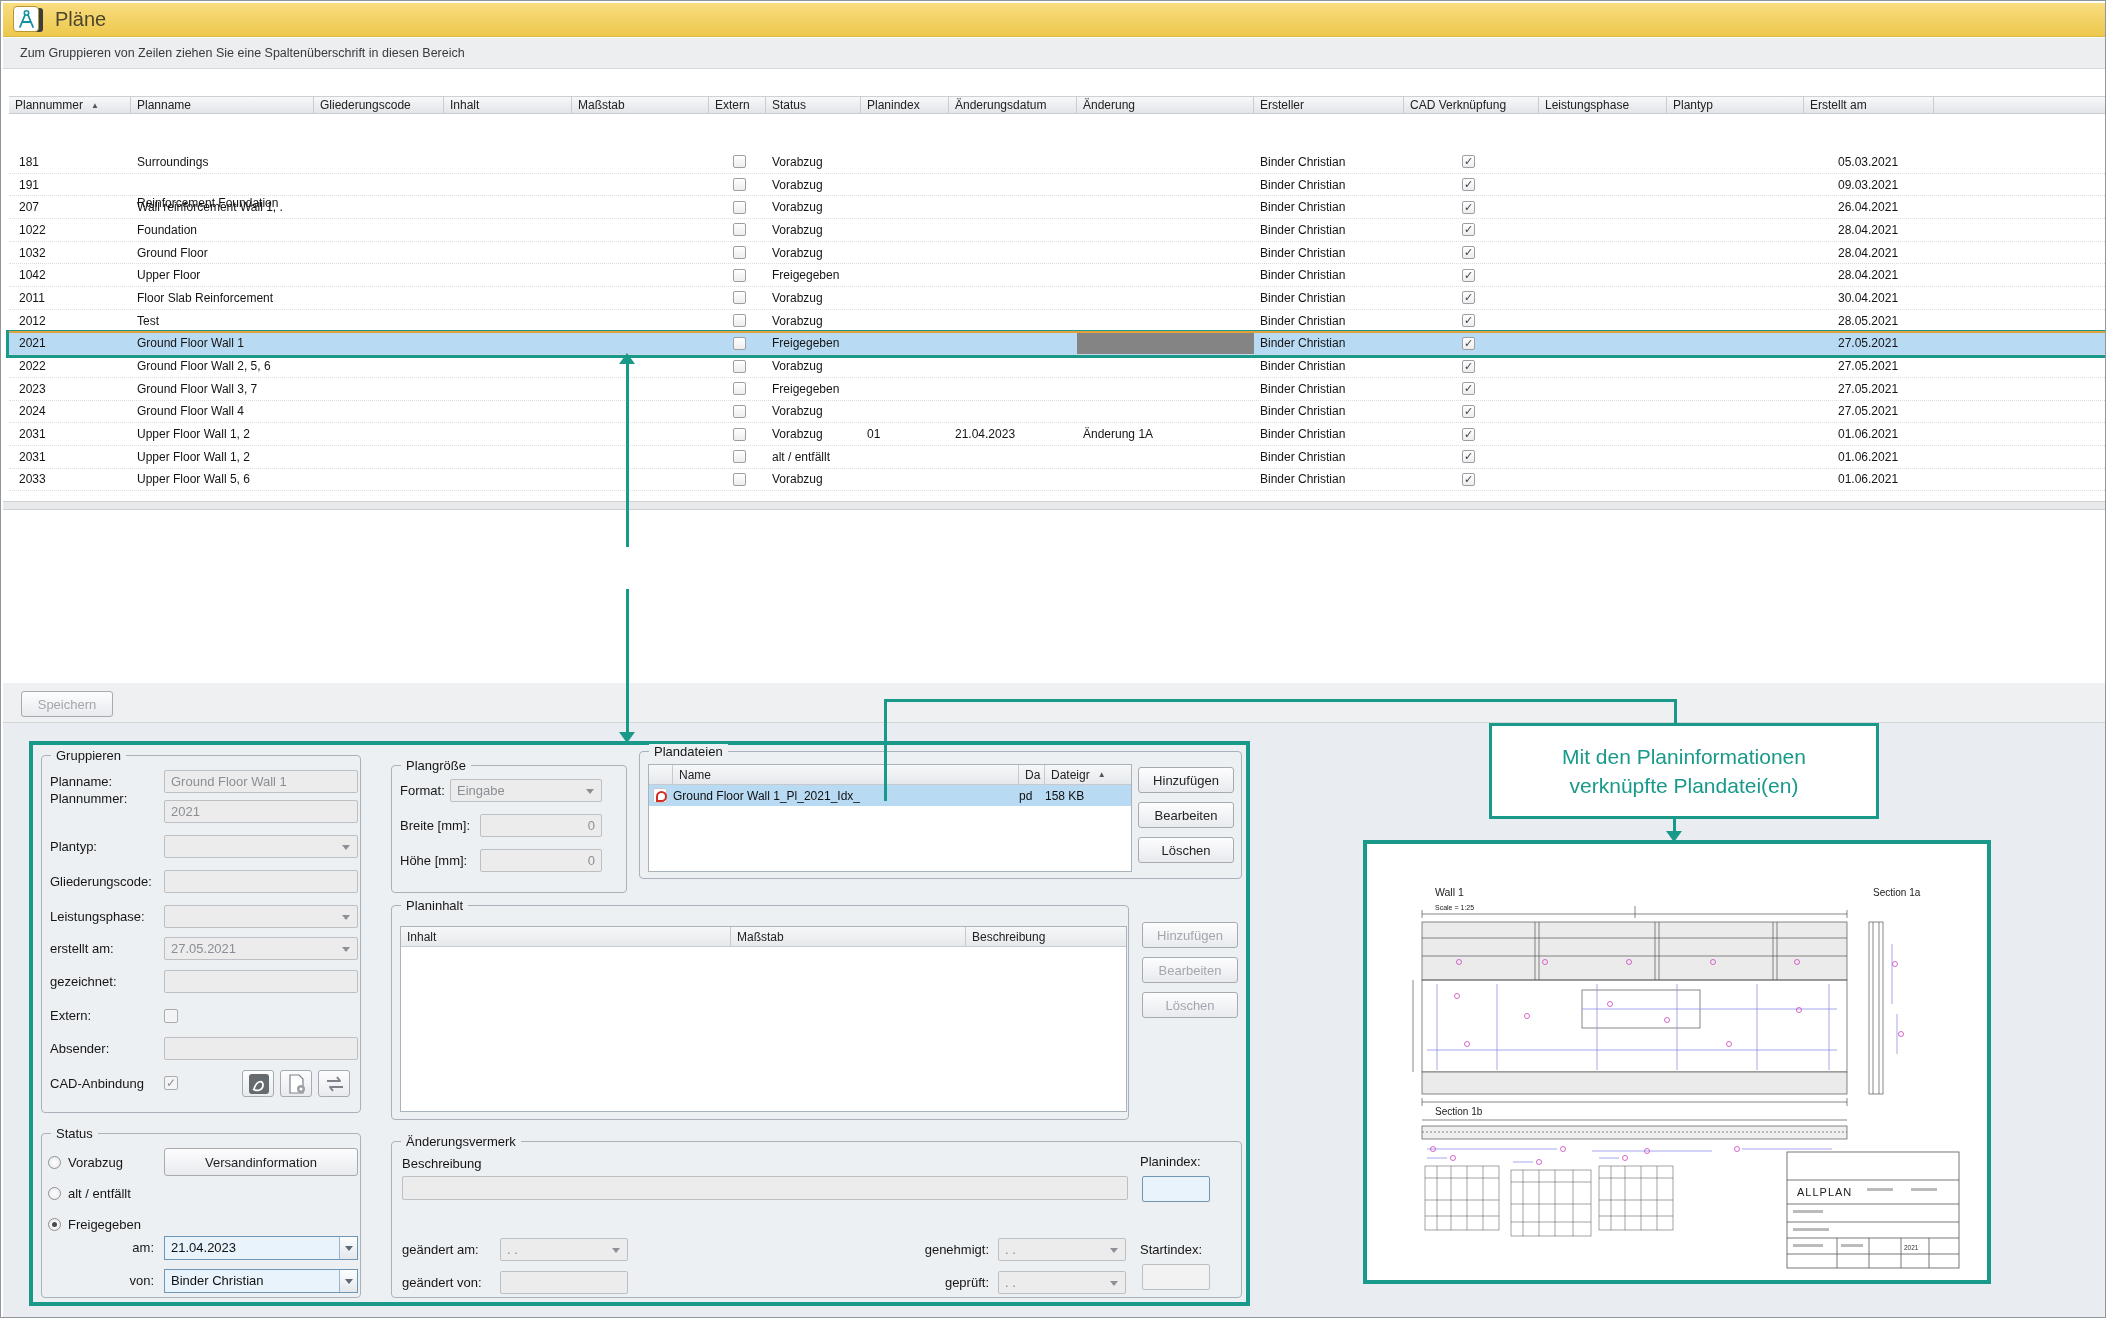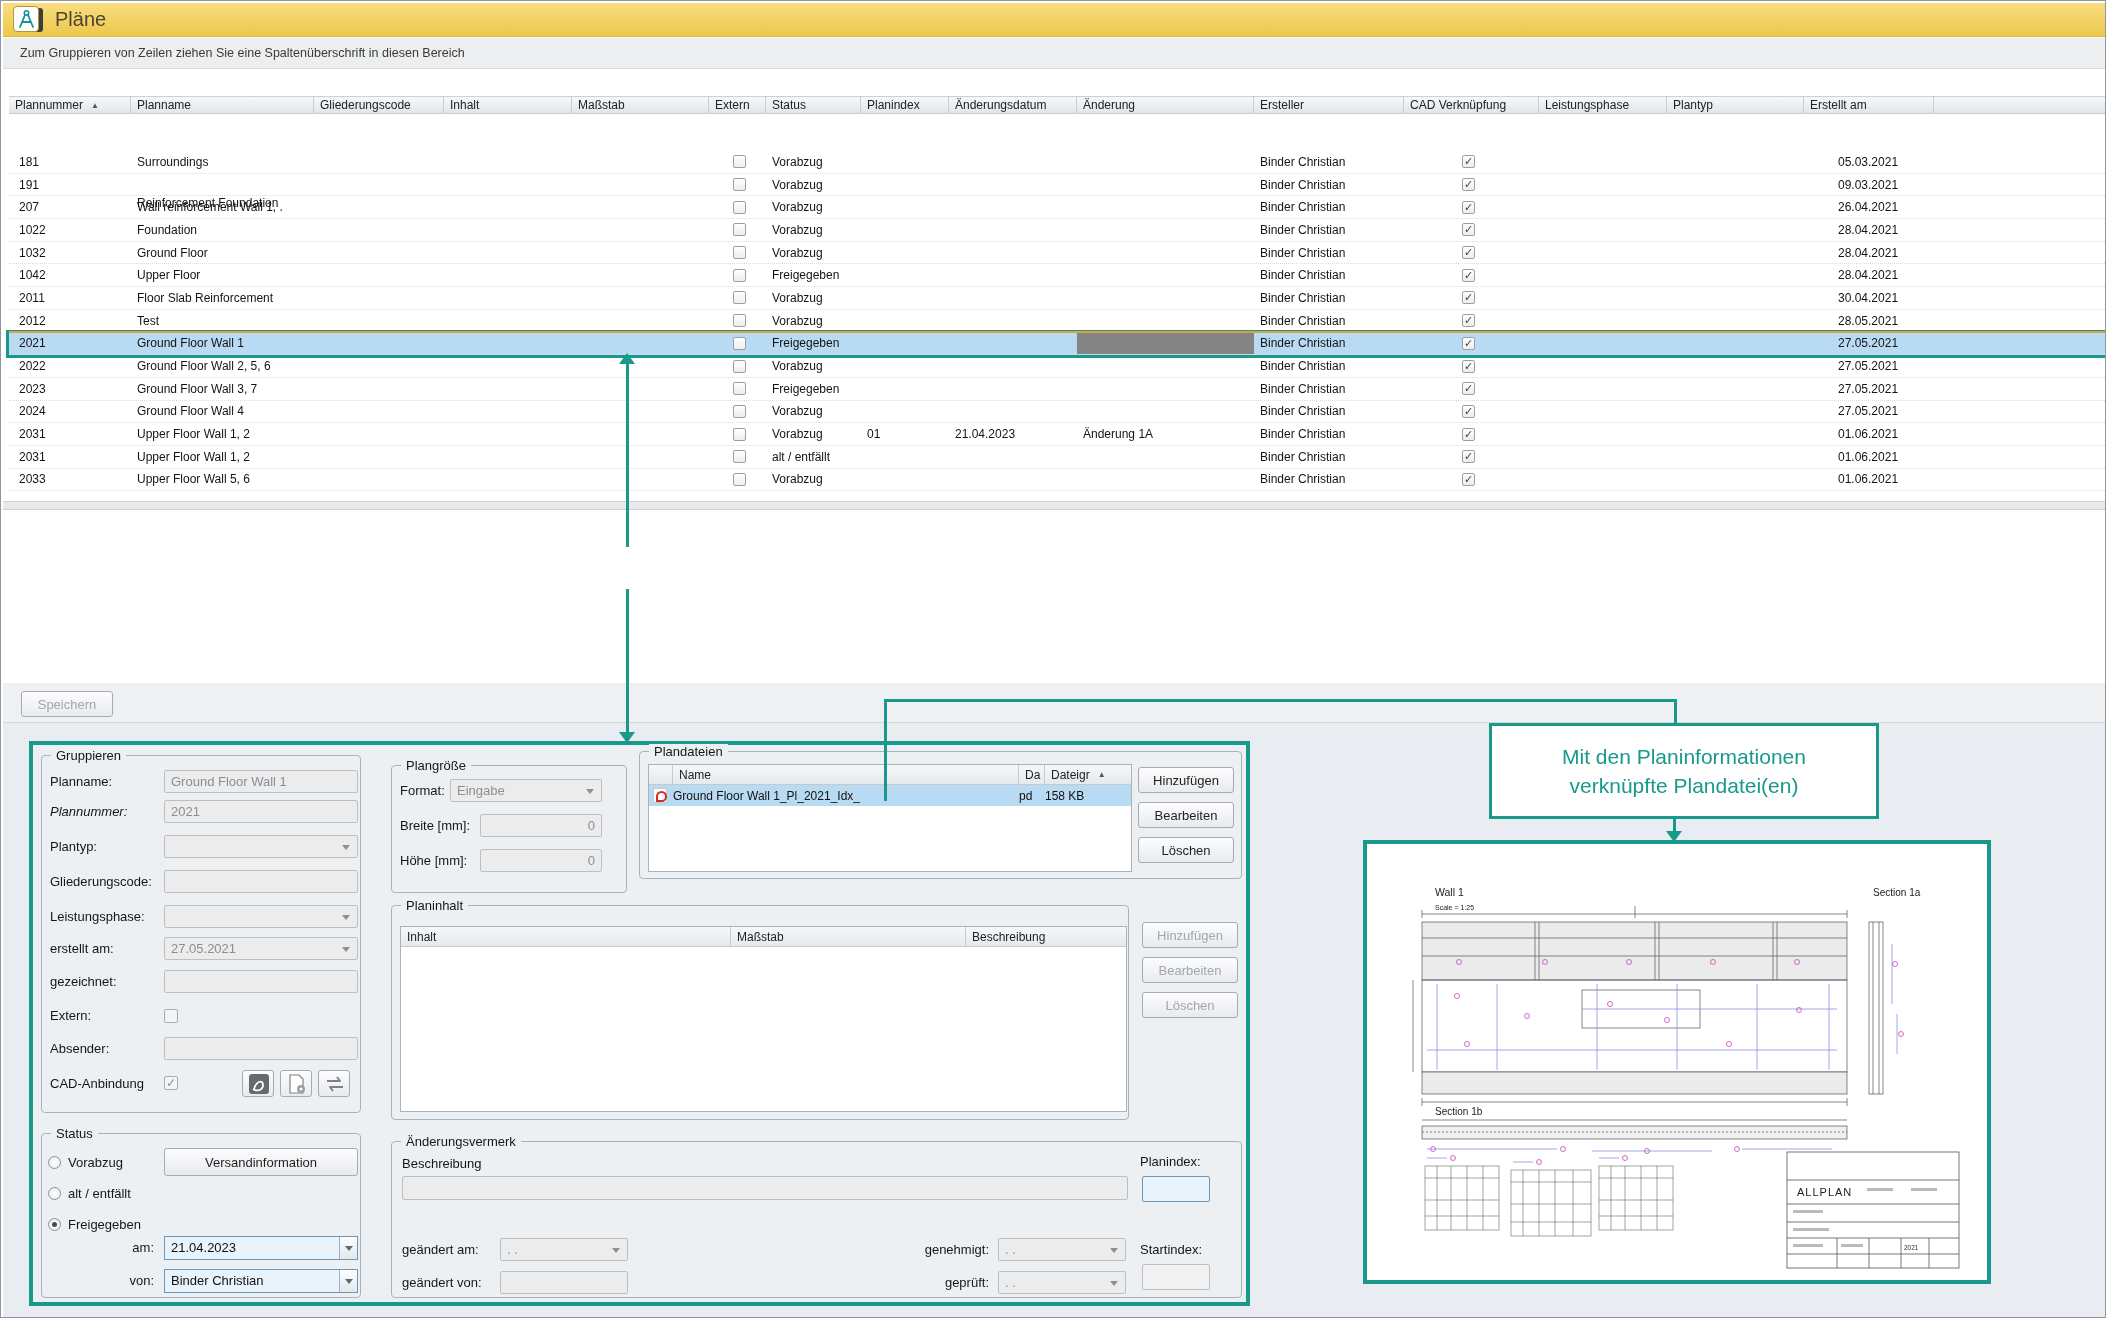--- a/index.html
+++ b/index.html
@@ -516,21 +516,21 @@
   <button class="btn disabled btn-save">Speichern</button>
 
   <div class="bottom"></div>
 
   <div class="form-panel">
 
     <div class="group" style="left:8px;top:10px;width:320px;height:358px;">
       <span class="legend">Gruppieren</span>
       <span class="flabel" style="left:8px;top:18px;">Planname:</span>
       <div class="inp" style="left:122px;top:14px;width:194px;">Ground Floor Wall 1</div>
-      <span class="flabel" style="left:8px;top:48px;font-style:italic;">Plannummer:</span>
+      <span class="flabel" style="left:8px;top:35px;">Plannummer:</span>
       <div class="inp" style="left:122px;top:44px;width:194px;">2021</div>
       <span class="flabel" style="left:8px;top:83px;">Plantyp:</span>
       <div class="inp dd" style="left:122px;top:79px;width:194px;"></div>
       <span class="flabel" style="left:8px;top:118px;">Gliederungscode:</span>
       <div class="inp" style="left:122px;top:114px;width:194px;"></div>
       <span class="flabel" style="left:8px;top:153px;">Leistungsphase:</span>
       <div class="inp dd" style="left:122px;top:149px;width:194px;"></div>
       <span class="flabel" style="left:8px;top:185px;">erstellt am:</span>
       <div class="inp dd" style="left:122px;top:181px;width:194px;">27.05.2021</div>
       <span class="flabel" style="left:8px;top:218px;">gezeichnet:</span>

